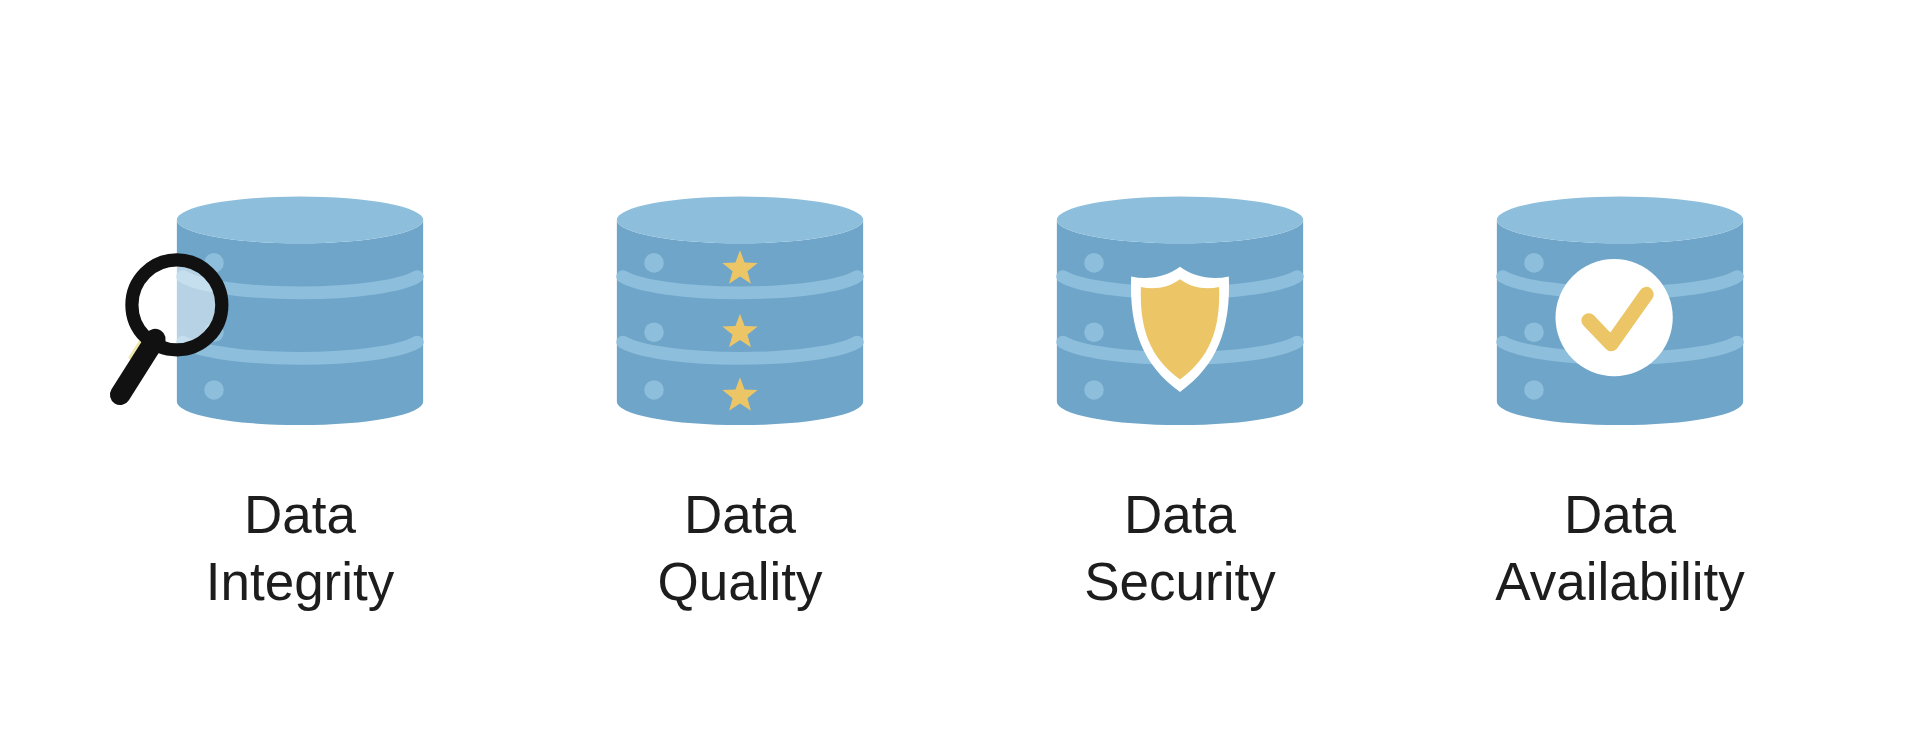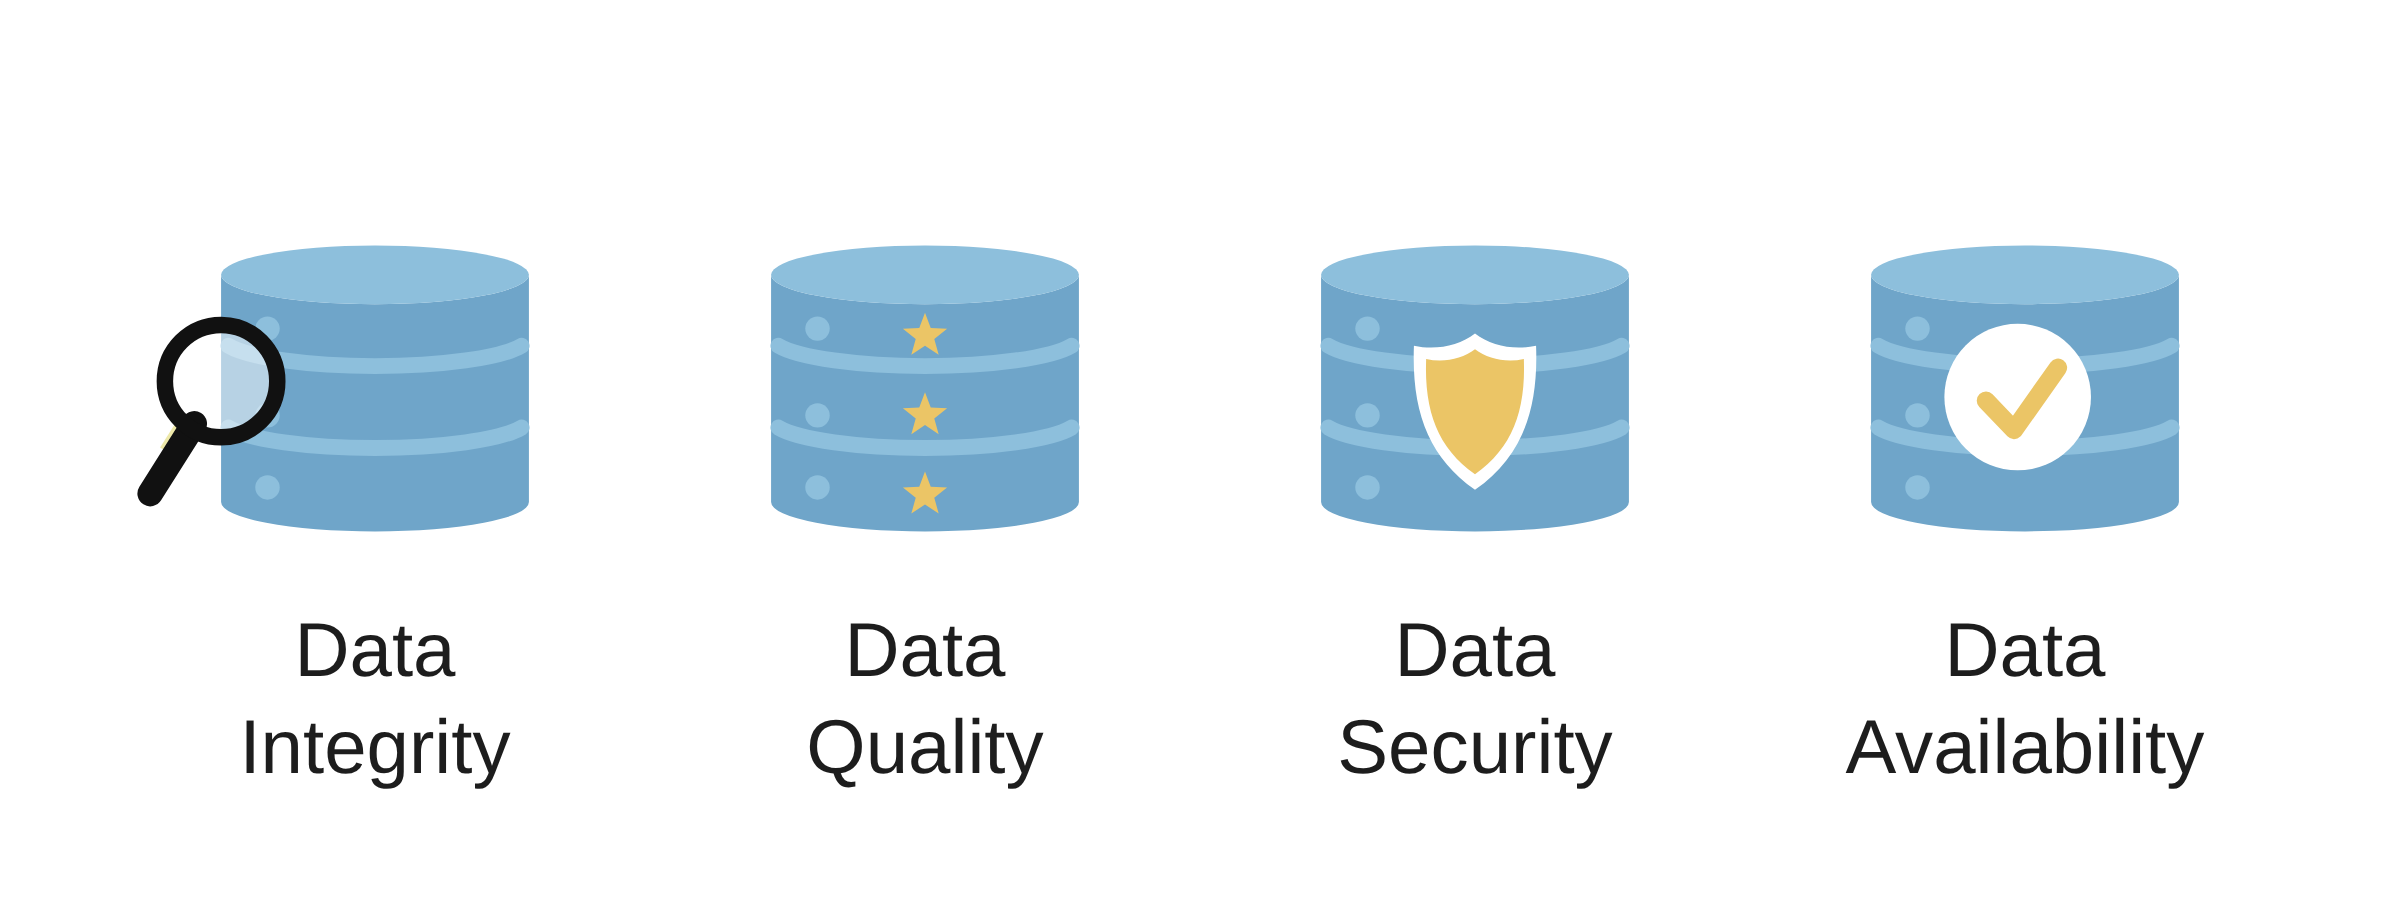--- a/index.html
+++ b/index.html
@@ -33,21 +33,21 @@
   .item svg.cell-icon{
     width:430px;
     height:303px;
     margin:155px -35px 0;
     overflow:visible;
     flex:none;
     display:block;
   }
   .label{
     margin:8px 0 0;
-    font-size:61px;
+    font-size:53px;
     line-height:1.26;
     font-weight:400;
     color:var(--text);
     text-align:center;
     white-space:pre-line;
   }
   .defs-holder{position:absolute;width:0;height:0;overflow:hidden;}
 </style>
 </head>
 <body>

